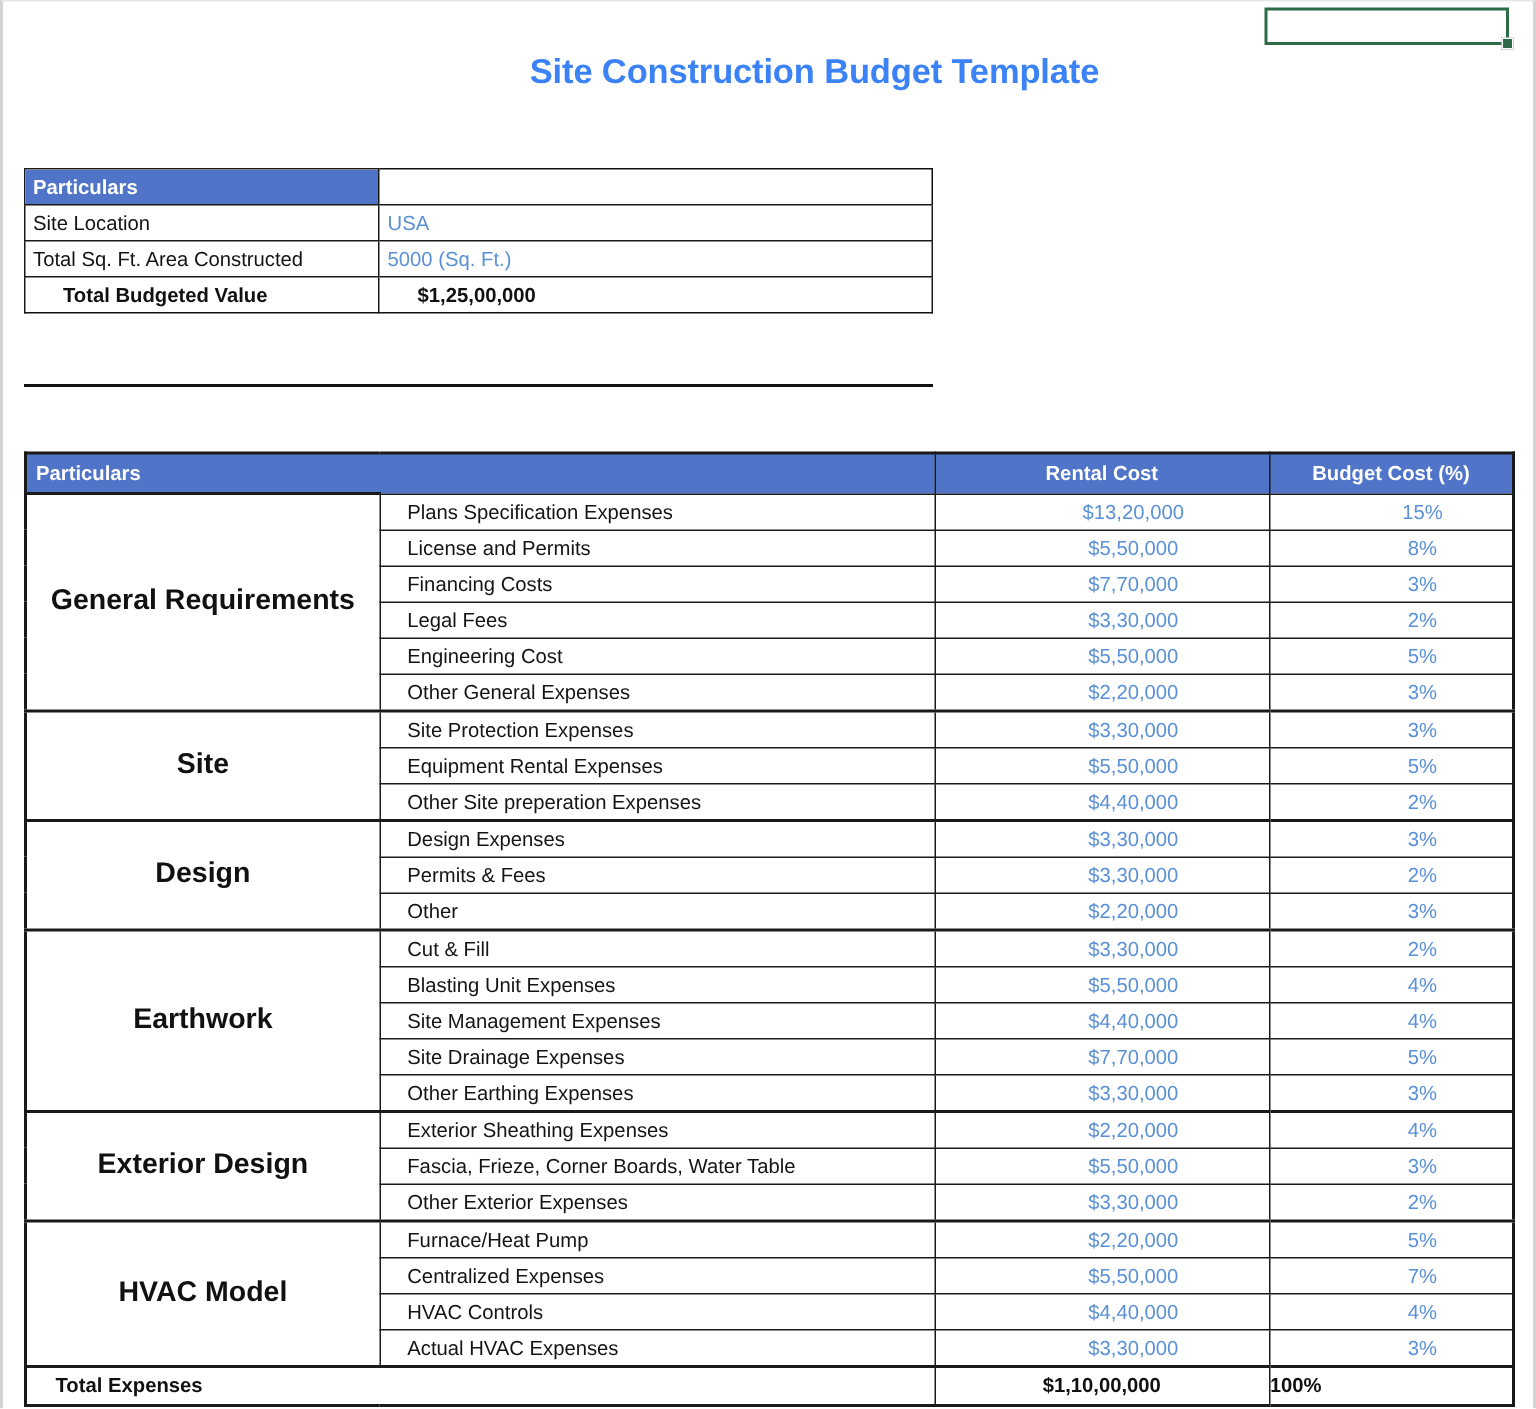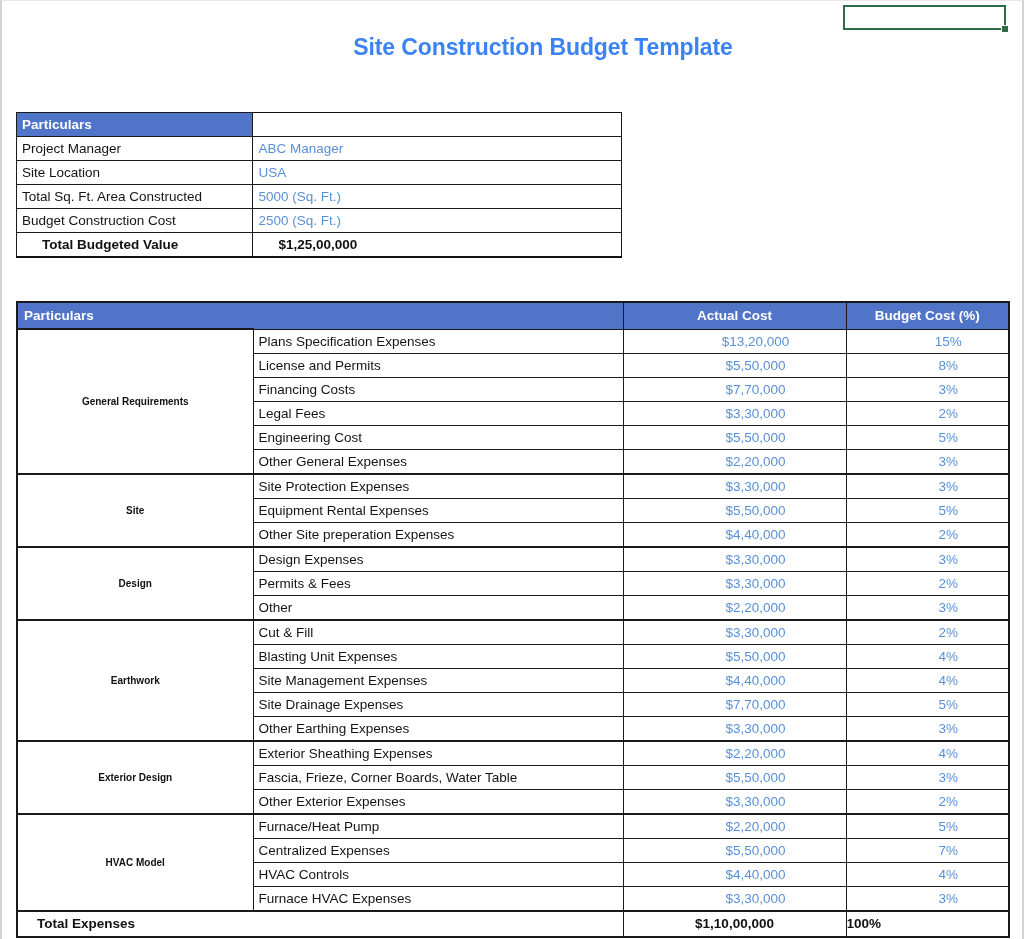--- a/index.html
+++ b/index.html
@@ -155,31 +155,31 @@
     color: #141414;
     border-left: 1px solid #1a1a1a;
     border-right: 1px solid #1a1a1a;
     border-bottom: 1px solid #1a1a1a;
     white-space: nowrap;
     overflow: hidden;
   }
   #budget-table td.group-cell {
     text-align: center;
     font-weight: bold;
-    font-size: 10px;
+    font-size: 19px;
     color: #111111;
     border-top: 2px solid #1a1a1a;
     border-bottom: 2px solid #1a1a1a;
     border-left: none;
     border-right: 1px solid #1a1a1a;
     margin-top: 45px;
   }
   #budget-table td.item-cell {
     text-align: left;
-    padding-left: 5px;
+    padding-left: 18px;
     border-left: 1px solid #1a1a1a;
   }
   #budget-table td.cost-cell,
   #budget-table td.pct-cell {
     text-align: center;
     color: #5a90d6;
     padding-left: 42px;
   }
   #budget-table td.pct-cell { border-right: none; }
 
@@ -223,54 +223,46 @@
     <colgroup>
       <col style="width:236px">
       <col style="width:368px">
     </colgroup>
     <tbody id="info-body">
         <tr class="info-header">
           <td class="info-label">Particulars</td>
           <td class="hdr-blank"></td>
         </tr>
         <tr>
-          <td class="info-label">Project Manager</td>
-          <td class="info-value">ABC Manager</td>
-        </tr>
-        <tr>
           <td class="info-label">Site Location</td>
           <td class="info-value">USA</td>
         </tr>
         <tr>
           <td class="info-label">Total Sq. Ft. Area Constructed</td>
           <td class="info-value">5000 (Sq. Ft.)</td>
-        </tr>
-        <tr>
-          <td class="info-label">Budget Construction Cost</td>
-          <td class="info-value">2500 (Sq. Ft.)</td>
         </tr>
         <tr class="info-total">
           <td class="info-label">Total Budgeted Value</td>
           <td class="info-value" style="color: rgb(17, 17, 17); margin-top: 20px;">$1,25,00,000</td>
         </tr>
       </tbody>
   </table>
   <div id="info-table-underline"></div>
 
   <table id="budget-table">
     <colgroup>
       <col class="c-group">
       <col class="c-item">
       <col class="c-cost">
       <col class="c-pct">
     </colgroup>
     <thead>
       <tr class="bt-header">
         <th class="th-particulars" colspan="2">Particulars</th>
-        <th class="th-center">Actual Cost</th>
+        <th class="th-center">Rental Cost</th>
         <th class="th-center">Budget Cost (%)</th>
       </tr>
     </thead>
     <tbody id="budget-body">
         <tr>
           <td class="group-cell" rowspan="6">General Requirements</td>
           <td class="item-cell">Plans Specification Expenses</td>
           <td class="cost-cell">$13,20,000</td>
           <td class="pct-cell">15%</td>
         </tr>
@@ -383,21 +375,21 @@
           <td class="item-cell">Centralized Expenses</td>
           <td class="cost-cell">$5,50,000</td>
           <td class="pct-cell">7%</td>
         </tr>
         <tr>
           <td class="item-cell">HVAC Controls</td>
           <td class="cost-cell">$4,40,000</td>
           <td class="pct-cell">4%</td>
         </tr>
         <tr class="group-end">
-          <td class="item-cell">Furnace HVAC Expenses</td>
+          <td class="item-cell">Actual HVAC Expenses</td>
           <td class="cost-cell">$3,30,000</td>
           <td class="pct-cell">3%</td>
         </tr>
       </tbody>
     <tfoot>
       <tr class="total-row">
         <td class="total-label" colspan="2">Total Expenses</td>
         <td class="total-cost">$1,10,00,000</td>
         <td class="total-pct">100%</td>
       </tr>

